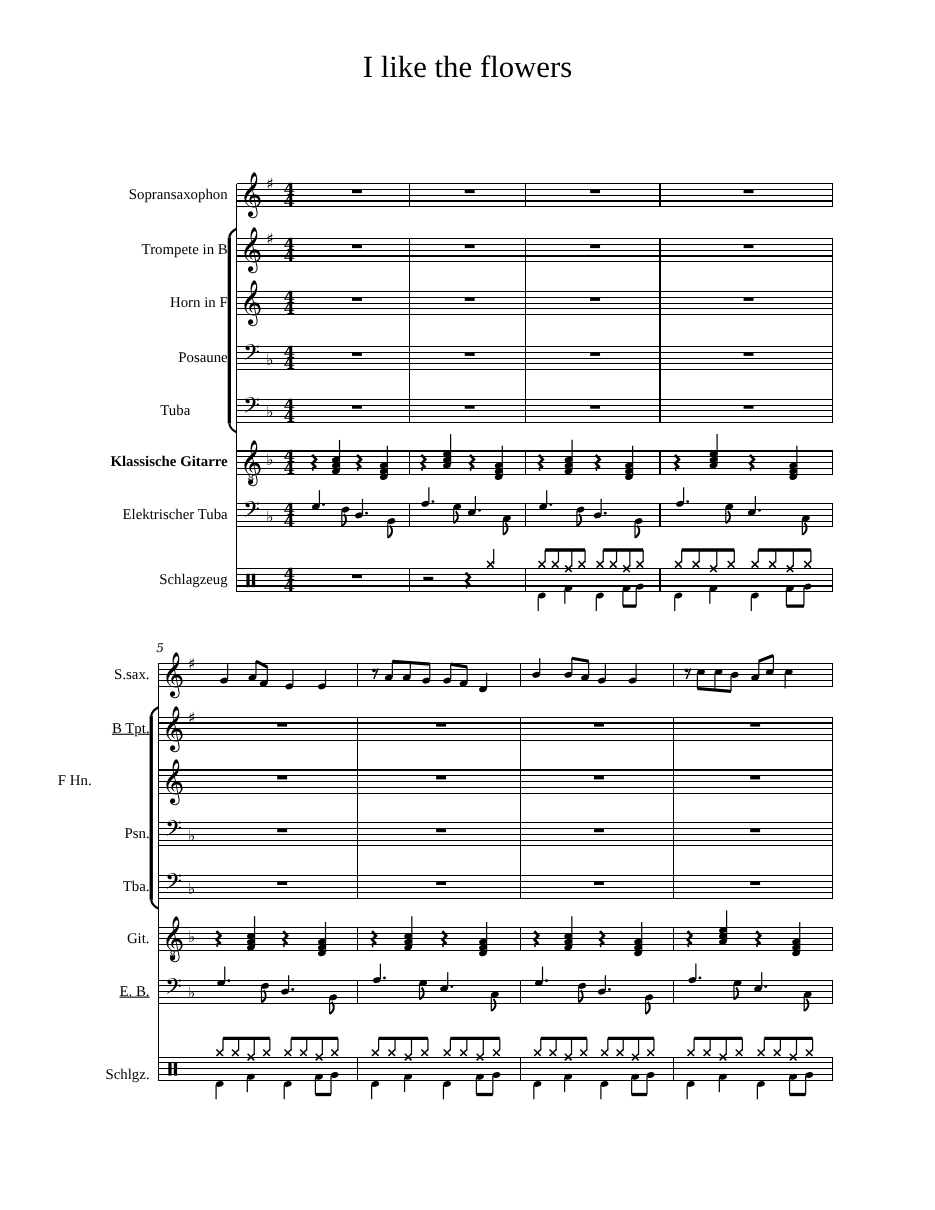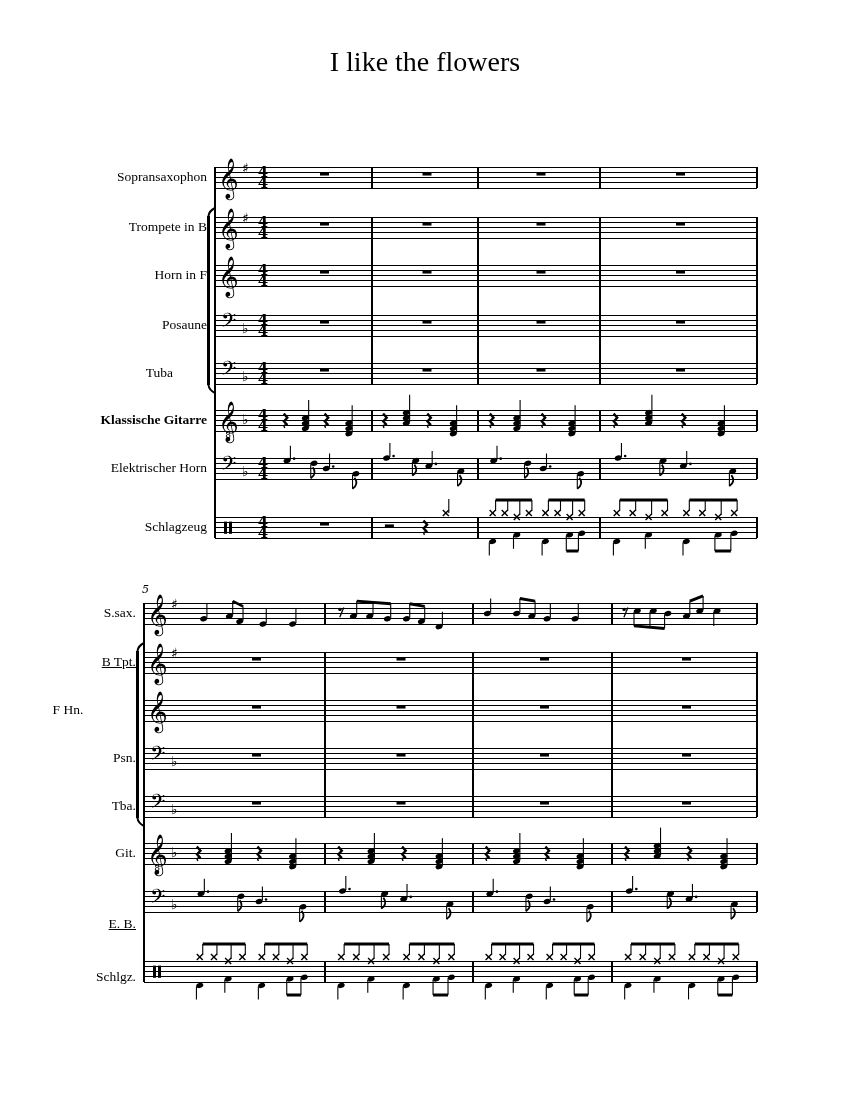--- a/index.html
+++ b/index.html
@@ -911,24 +911,24 @@
         </g>
       </g>
     </svg>
   <div id="labels">
       <div class="inst-label" style="width: 207px; top: 169px;">Sopransaxophon</div>
       <div class="inst-label" style="width: 207px; top: 219px;">Trompete in B</div>
       <div class="inst-label" style="width: 207px; top: 267px;">Horn in F</div>
       <div class="inst-label" style="width: 207px; top: 317px;">Posaune</div>
       <div class="inst-label" style="width: 173px; top: 365px;">Tuba</div>
       <div class="inst-label" style="width: 207px; top: 412px; font-weight: bold;">Klassische Gitarre</div>
-      <div class="inst-label" style="width: 207px; top: 460px;">Elektrischer Horn</div>
+      <div class="inst-label" style="width: 207px; top: 460px;">Elektrischer Tuba</div>
       <div class="inst-label" style="width: 207px; top: 519px;">Schlagzeug</div>
       <div class="inst-label" style="width: 136px; top: 605px;">S.sax.</div>
       <div class="inst-label" style="width: 136px; top: 654px; text-decoration: underline;">B Tpt.</div>
       <div class="inst-label" style="width: 136px; top: 702px; text-align: center;">F Hn.</div>
       <div class="inst-label" style="width: 136px; top: 750px;">Psn.</div>
       <div class="inst-label" style="width: 136px; top: 798px;">Tba.</div>
       <div class="inst-label" style="width: 136px; top: 845px;">Git.</div>
-      <div class="inst-label" style="width: 136px; top: 916px; text-decoration: underline;">E. B.</div>
+      <div class="inst-label" style="width: 136px; top: 893px; text-decoration: underline;">E. B.</div>
       <div class="inst-label" style="width: 136px; top: 969px;">Schlgz.</div>
     </div>
 </div>
 
 </body></html>

